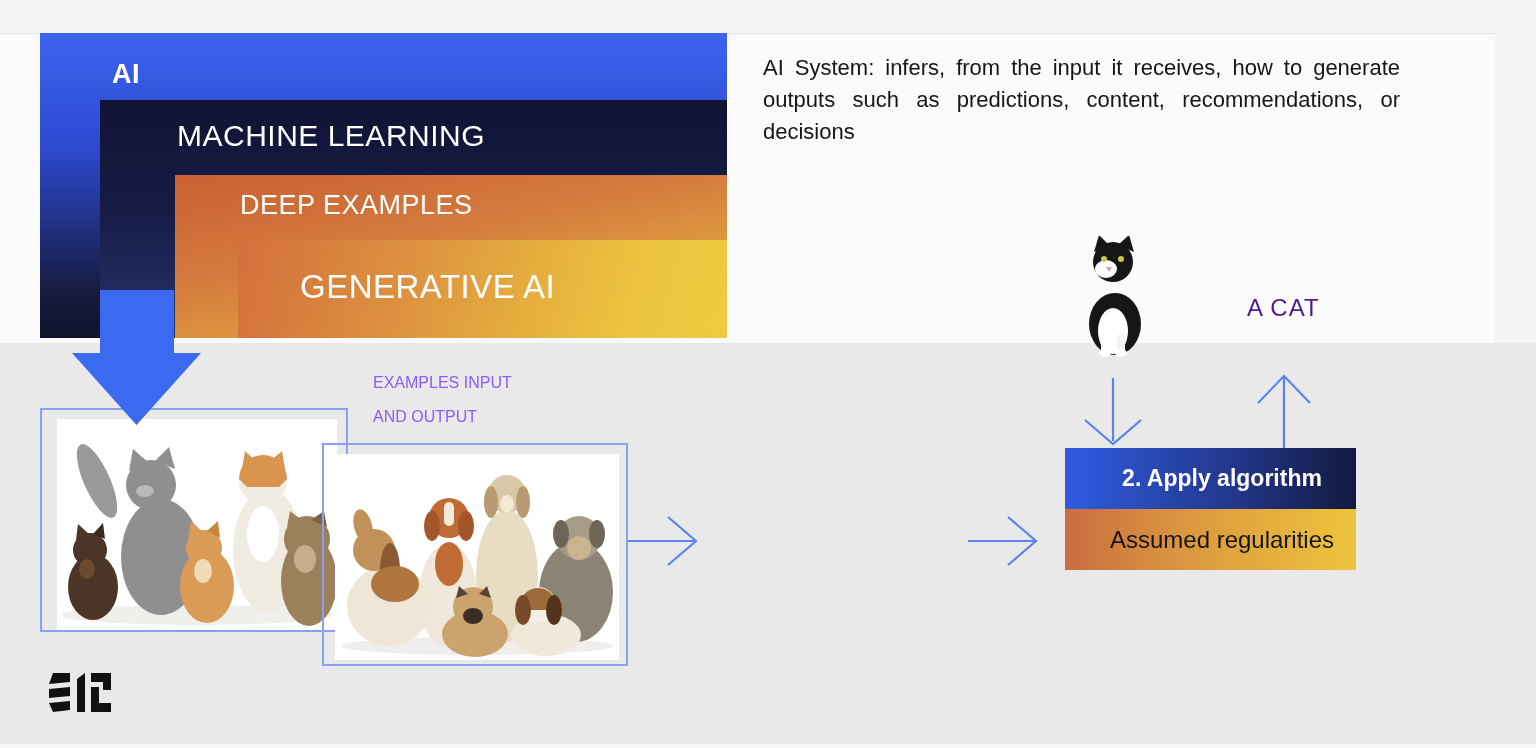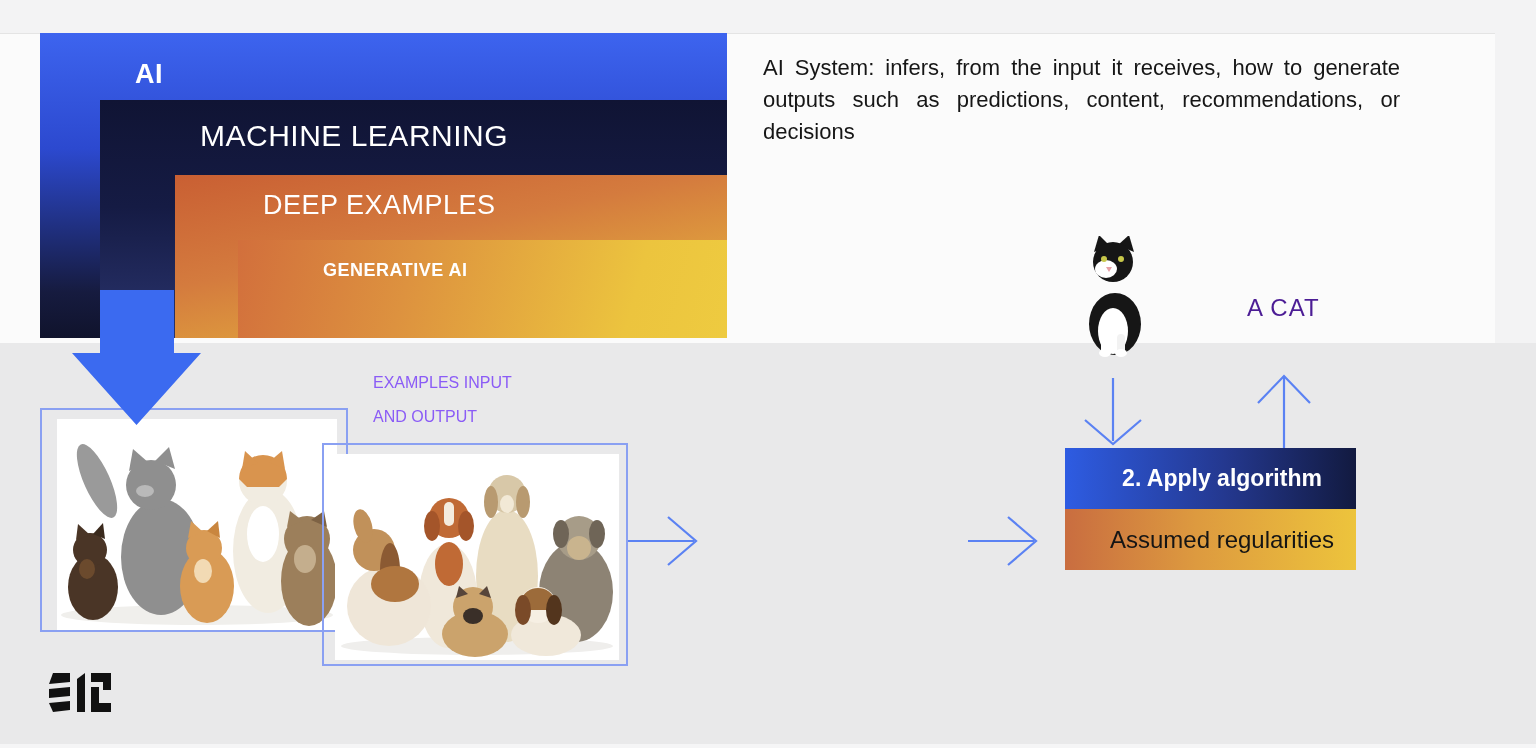--- a/index.html
+++ b/index.html
@@ -6,33 +6,33 @@
   body{font-family:"Liberation Sans","DejaVu Sans",sans-serif;background:#f3f3f4;}
   #stage{position:relative;width:1536px;height:748px;overflow:hidden;background:#f3f3f4;}
   .abs{position:absolute;}
 
   
   #white-panel{left:0;top:33px;width:1495px;height:310px;background:#fbfbfb;border-top:1px solid #e4e4e4;}
   #gray-panel{left:0;top:343px;width:1536px;height:401px;background:#e9e9ea;}
   #bottom-strip{left:0;top:744px;width:1536px;height:4px;background:#f5f5f6;}
 
   
-  .layer-label{color:#ffffff;letter-spacing:.5px;white-space:nowrap;margin-left:23px;}
+  .layer-label{color:#ffffff;letter-spacing:.5px;white-space:nowrap;}
   #box-ai{left:40px;top:33px;width:687px;height:305px;
     background:linear-gradient(180deg,#3d64ef 0%,#2c49cf 38%,#161b3f 85%,#10132c 100%);}
   #box-ai .layer-label{position:absolute;left:72px;top:26px;font-size:27px;font-weight:700;}
   #box-ml{left:100px;top:100px;width:627px;height:238px;
     background:linear-gradient(180deg,#101434 0%,#151b44 45%,#2a346e 100%);}
   #box-ml .layer-label{position:absolute;left:77px;top:19px;font-size:30px;}
   #box-dl{left:175px;top:175px;width:552px;height:163px;
     background:linear-gradient(168deg,#c95f33 0%,#d47b3e 40%,#e8bb3d 95%);}
   #box-dl .layer-label{position:absolute;left:65px;top:15px;font-size:27px;}
   #box-gen{left:238px;top:240px;width:489px;height:98px;
     background:linear-gradient(105deg,#d26f3c 0%,#dd923f 35%,#ecc43e 80%,#eecb40 100%);}
-  #box-gen .layer-label{position:absolute;left:62px;top:20px;font-size:18px;font-weight:bold;}
+  #box-gen .layer-label{position:absolute;left:62px;top:28px;font-size:33px;}
 
   
   #ai-system-text{left:763px;top:52px;width:637px;font-size:22px;line-height:32px;
     color:#161616;text-align:justify;}
 
   
   #examples-caption{left:373px;top:366px;font-size:16px;line-height:34px;font-weight:500;color:#8b5cf6;}
 
   
   .photo-frame{border:2px solid #8aa0f2;background:transparent;}

